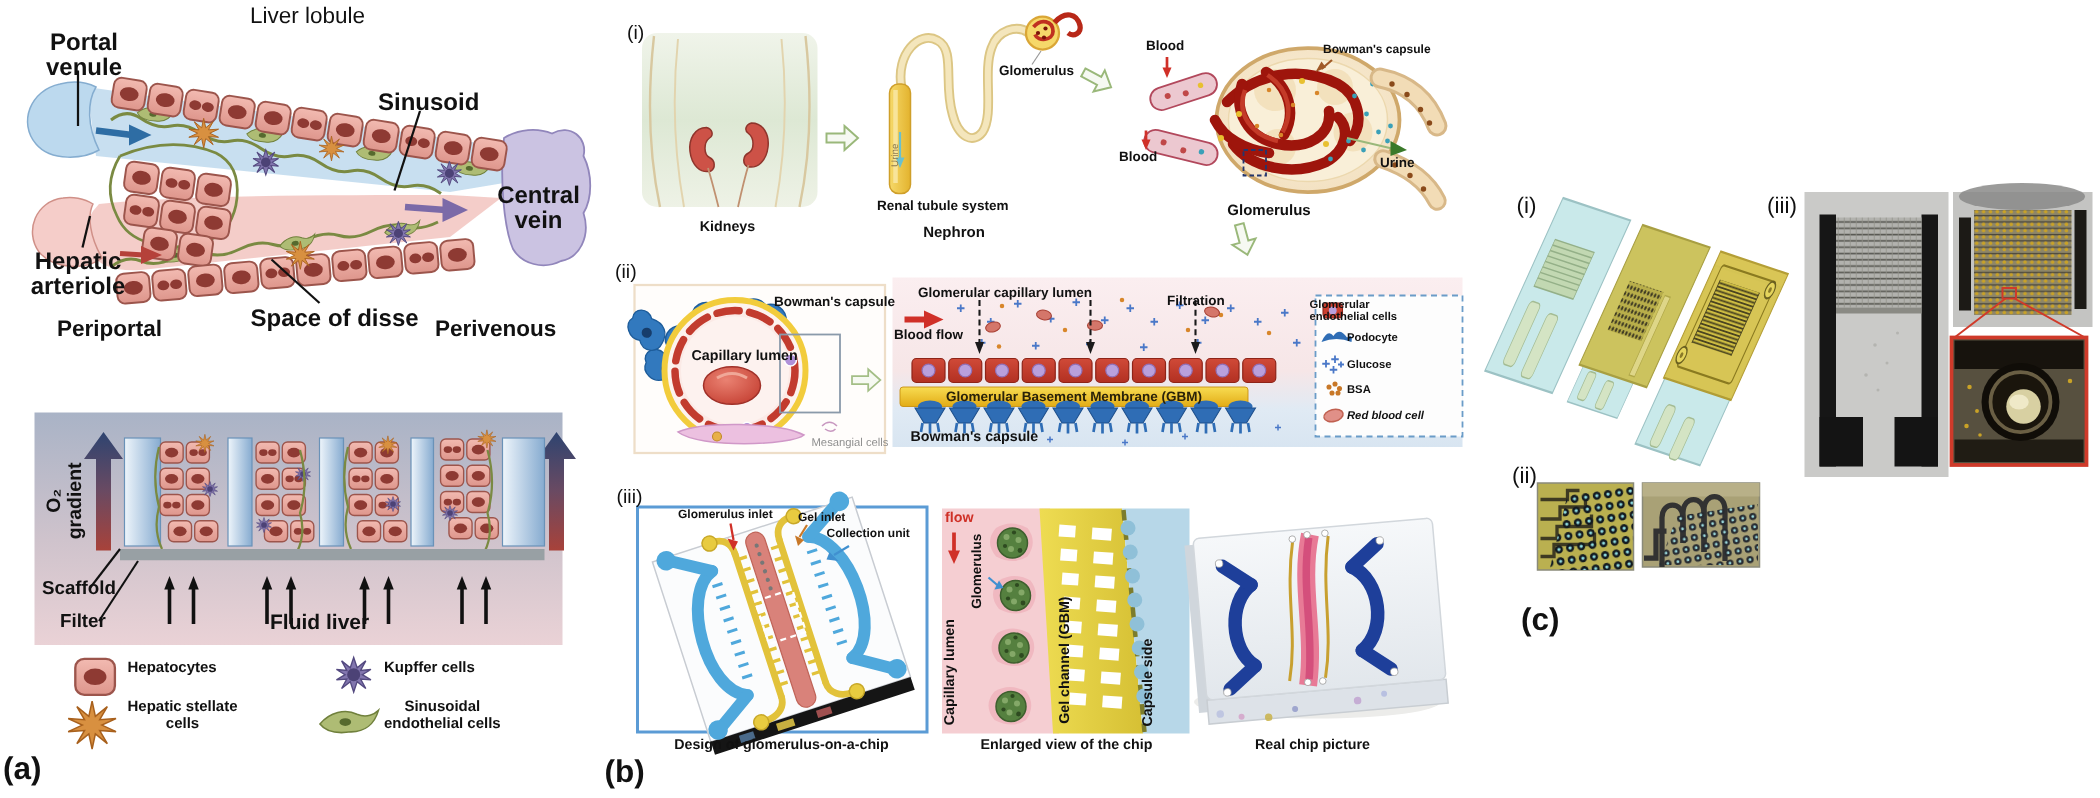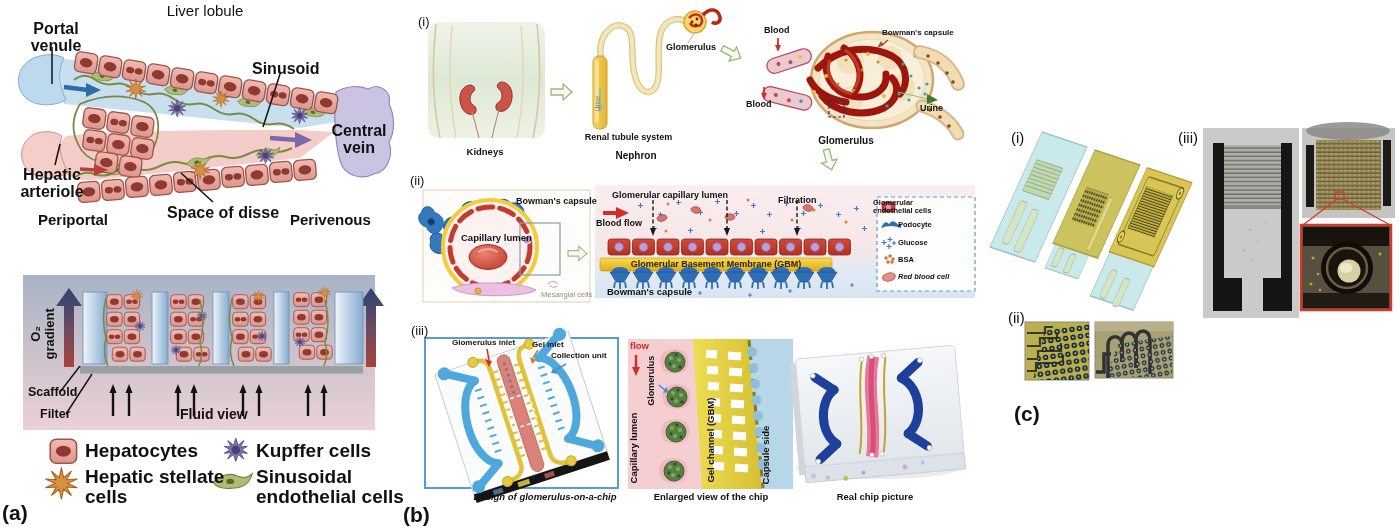--- a/index.html
+++ b/index.html
@@ -5,21 +5,21 @@
   html,body{margin:0;padding:0;background:#fff;}
   #stage{position:relative;width:1400px;height:532px;background:#fff;overflow:hidden;
          font-family:"Liberation Sans","DejaVu Sans",sans-serif;}
   #art{position:absolute;left:0;top:0;width:1400px;height:532px;}
   .lbl{position:absolute;color:#111;font-weight:700;line-height:1.07;white-space:pre-line;z-index:5;}
   .c{text-align:center;}
   .rot{transform:rotate(-90deg);transform-origin:center center;}
   .w4{font-weight:400;}.w5{font-weight:500;}
   .s65{font-size:6.5px;}.s75{font-size:7.5px;}.s8{font-size:8px;}.s9{font-size:9px;}
   .s95{font-size:9.5px;}.s10{font-size:10px;}.s12{font-size:16px;}.s125{font-size:12.5px;}
-  .s13{font-size:13px;}.s135{font-size:19px;}.s14{font-size:14px;}.s15{font-size:15px;}
+  .s13{font-size:13px;}.s135{font-size:10px;text-align:center;}.s14{font-size:14px;}.s15{font-size:15px;}
   .s21{font-size:21px;}
   .red{color:#cf2f26;}.gray{color:#8f8f8f;}.gbmtxt{color:#2a2208;}
 </style>
 </head>
 <body>
 <div id="stage">
 
 <svg id="art" viewBox="0 0 1400 532" xmlns="http://www.w3.org/2000/svg">
 <defs>
   <linearGradient id="hepg" x1="0" y1="0" x2="0" y2="1">
@@ -818,21 +818,21 @@
 vein</div>
 <div class="lbl s12 c" style="left:12px;top:166px;width:80px;">Hepatic
 arteriole</div>
 <div class="lbl s12" style="left:167px;top:204px;">Space of disse</div>
 <div class="lbl s15" style="left:38px;top:212px;">Periportal</div>
 <div class="lbl s15" style="left:290px;top:212px;">Perivenous</div>
 <div class="lbl s13 c rot" style="left:11px;top:320px;width:64px;">O₂
 gradient</div>
 <div class="lbl s125" style="left:28px;top:386px;">Scaffold</div>
 <div class="lbl s125" style="left:40px;top:408px;">Filter</div>
-<div class="lbl s14" style="left:180px;top:407px;">Fluid view</div>
+<div class="lbl s14" style="left:180px;top:407px;">Fluid liver</div>
 <div class="lbl s135" style="left:85px;top:441px;">Hepatocytes</div>
 <div class="lbl s135" style="left:256px;top:441px;">Kupffer cells</div>
 <div class="lbl s135" style="left:85px;top:467px;">Hepatic stellate
 cells</div>
 <div class="lbl s135" style="left:256px;top:467px;">Sinusoidal
 endothelial cells</div>
 <div class="lbl s21" style="left:2px;top:502px;">(a)</div>
 
 <div class="lbl s13 w5" style="left:418px;top:15px;">(i)</div>
 <div class="lbl s95 c" style="left:450px;top:147px;width:70px;">Kidneys</div>
@@ -859,21 +859,21 @@
 endothelial cells</div>
 <div class="lbl s75" style="left:898px;top:221px;">Podocyte</div>
 <div class="lbl s75" style="left:898px;top:239px;">Glucose</div>
 <div class="lbl s75" style="left:898px;top:256px;">BSA</div>
 <div class="lbl s75" style="left:898px;top:273px;font-style:italic;">Red blood cell</div>
 
 <div class="lbl s13 w5" style="left:411px;top:324px;">(iii)</div>
 <div class="lbl s8" style="left:432px;top:339px;margin-left:20px;">Glomerulus inlet</div>
 <div class="lbl s8" style="left:532px;top:341px;">Gel inlet</div>
 <div class="lbl s8" style="left:551px;top:352px;text-align:center;">Collection unit</div>
-<div class="lbl s95 c" style="left:457px;top:492px;width:176px;font-style:italic;">Design of glomerulus-on-a-chip</div>
+<div class="lbl s95 c" style="left:433px;top:492px;width:176px;">Design of glomerulus-on-a-chip</div>
 <div class="lbl s95 red" style="left:630px;top:341px;">flow</div>
 <div class="lbl s9 c rot" style="left:622px;top:376px;width:60px;">Glomerulus</div>
 <div class="lbl s95 c rot" style="left:589px;top:443px;width:90px;">Capillary lumen</div>
 <div class="lbl s95 c rot" style="left:661px;top:435px;width:100px;">Gel channel (GBM)</div>
 <div class="lbl s95 c rot" style="left:731px;top:450px;width:70px;">Capsule side</div>
 <div class="lbl s95 c" style="left:637px;top:492px;width:148px;">Enlarged view of the chip</div>
 <div class="lbl s95 c" style="left:800px;top:492px;width:150px;">Real chip picture</div>
 <div class="lbl s21" style="left:403px;top:504px;">(b)</div>
 
 <div class="lbl s15 w5" style="left:1011px;top:130px;">(i)</div>

